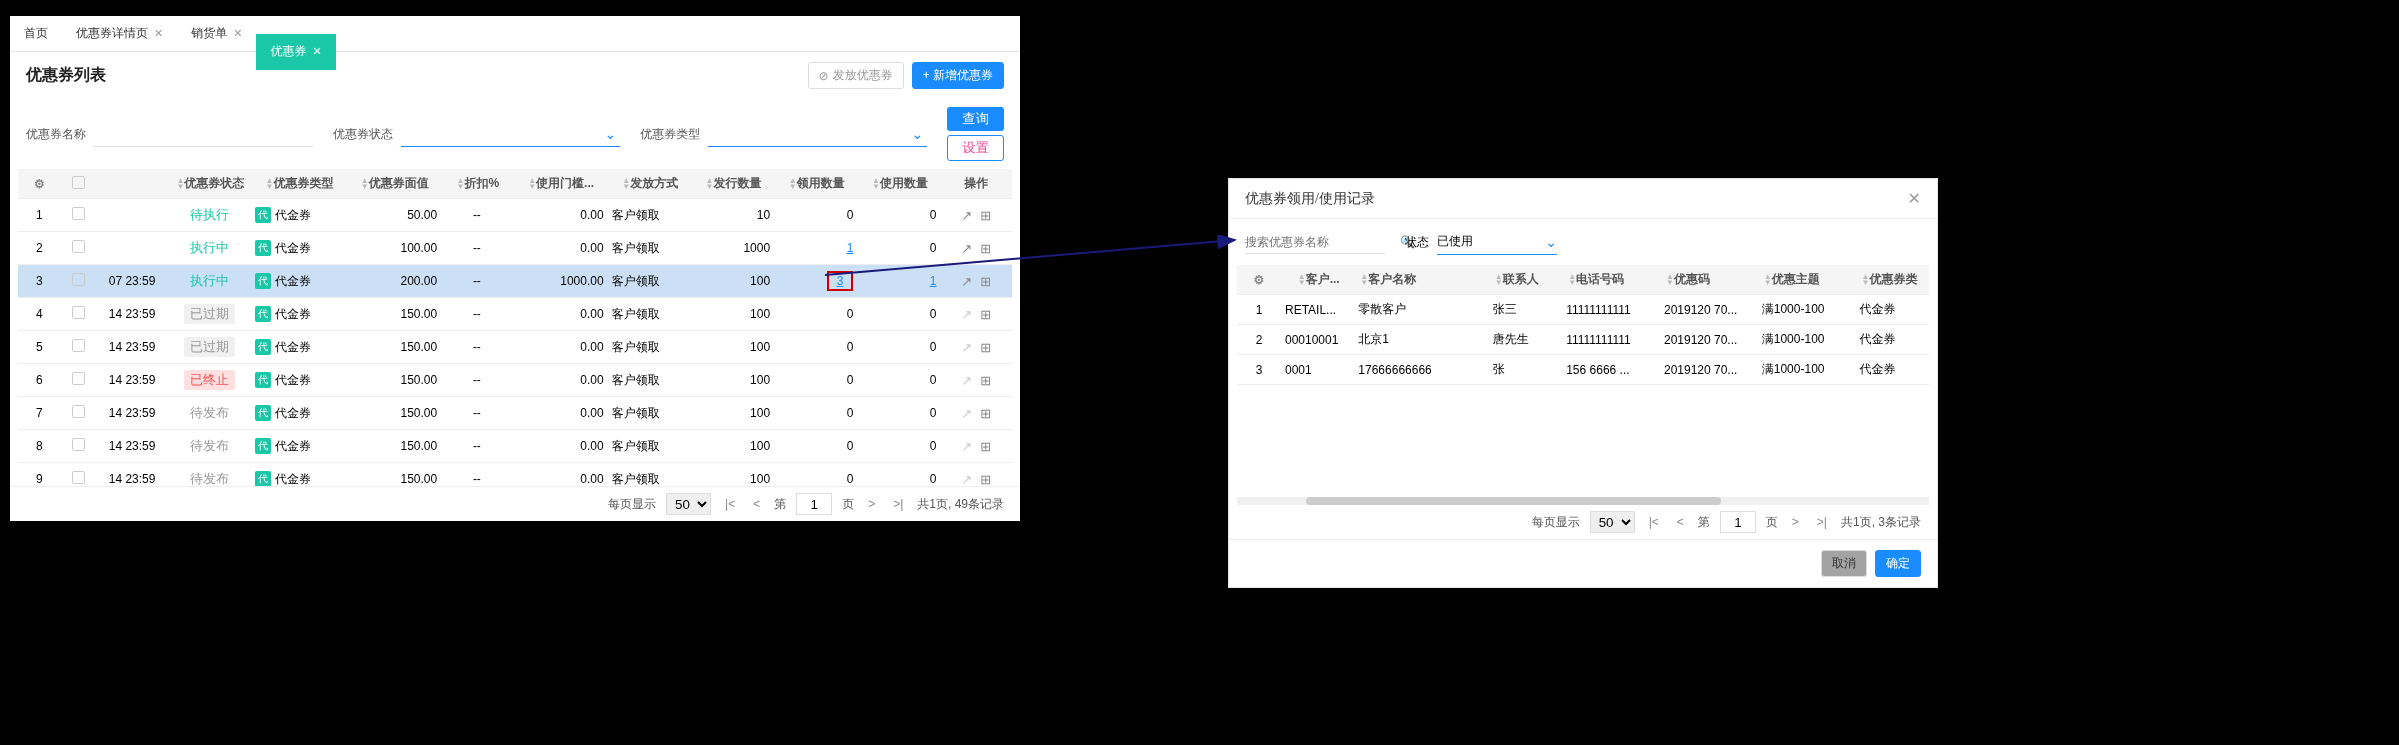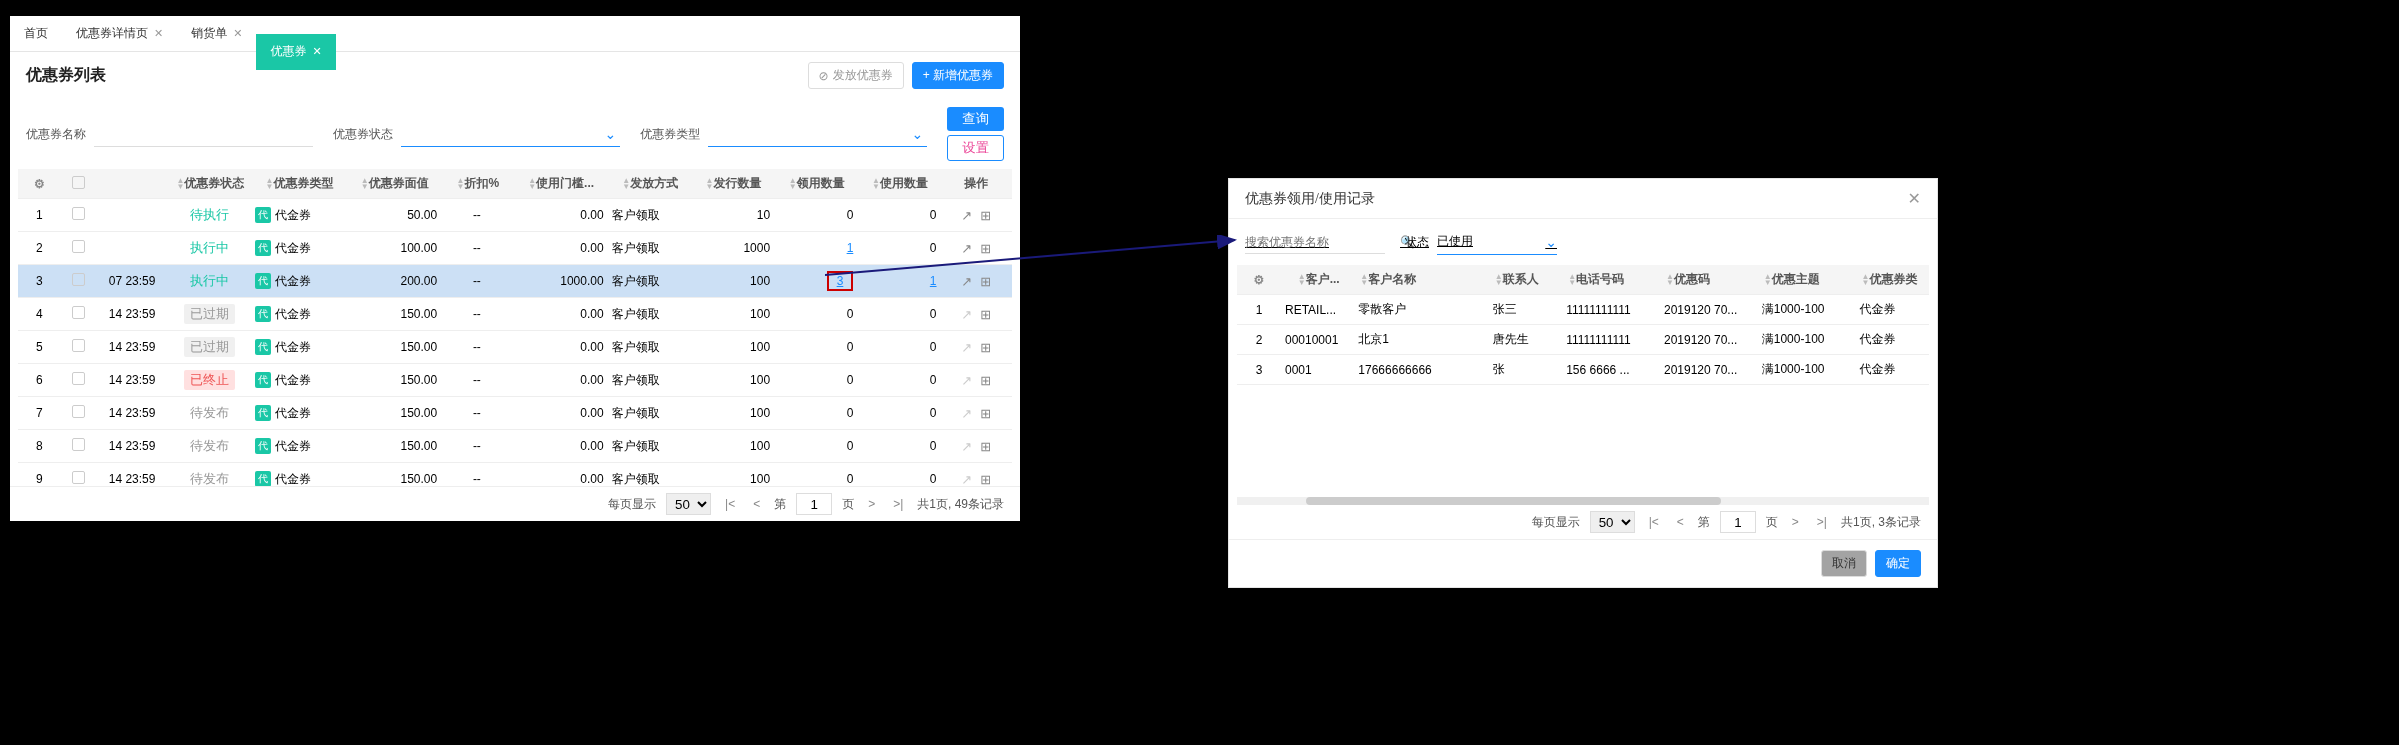--- a/index.html
+++ b/index.html
@@ -58,21 +58,21 @@
     
     .pagination { display: flex; align-items: center; justify-content: flex-end; gap: 10px; padding: 6px 16px; color: #555; border-top: 1px solid #eee; }
     .page-input { width: 36px; height: 22px; border: 1px solid #ddd; text-align: center; }
     .page-select { height: 22px; border: 1px solid #ddd; padding: 0 4px; }
     .page-nav { cursor: pointer; color: #888; padding: 0 4px; }
     
     .modal-header { display: flex; justify-content: space-between; align-items: center; padding: 10px 16px; border-bottom: 1px solid #eee; font-family: Liberation Serif, serif; }
     .modal-title { font-size: 14px; color: #333; }
     .modal-close { font-size: 16px; color: #999; cursor: pointer; }
     
-    .modal-search { display: flex; align-items: center; padding: 10px 16px; gap: 20px; text-decoration: underline; }
+    .modal-search { display: flex; align-items: center; padding: 10px 16px; gap: 20px; }
     .search-box { border-bottom: 1px solid #ddd; display: flex; align-items: center; width: 140px; }
     .search-box input { border: none; outline: none; flex: 1; font-size: 12px; padding: 4px 0; }
     .search-icon { color: #1a8cff; }
     .status-select { display: flex; align-items: center; gap: 8px; }
     .status-select-box { border-bottom: 1px solid #1a8cff; display: flex; align-items: center; justify-content: space-between; width: 120px; padding: 4px 0; cursor: pointer; }
     
     .modal-footer { display: flex; justify-content: flex-end; gap: 8px; padding: 10px 16px; border-top: 1px solid #eee; }
     
     .arrow-line { position: absolute; pointer-events: none; }
     

